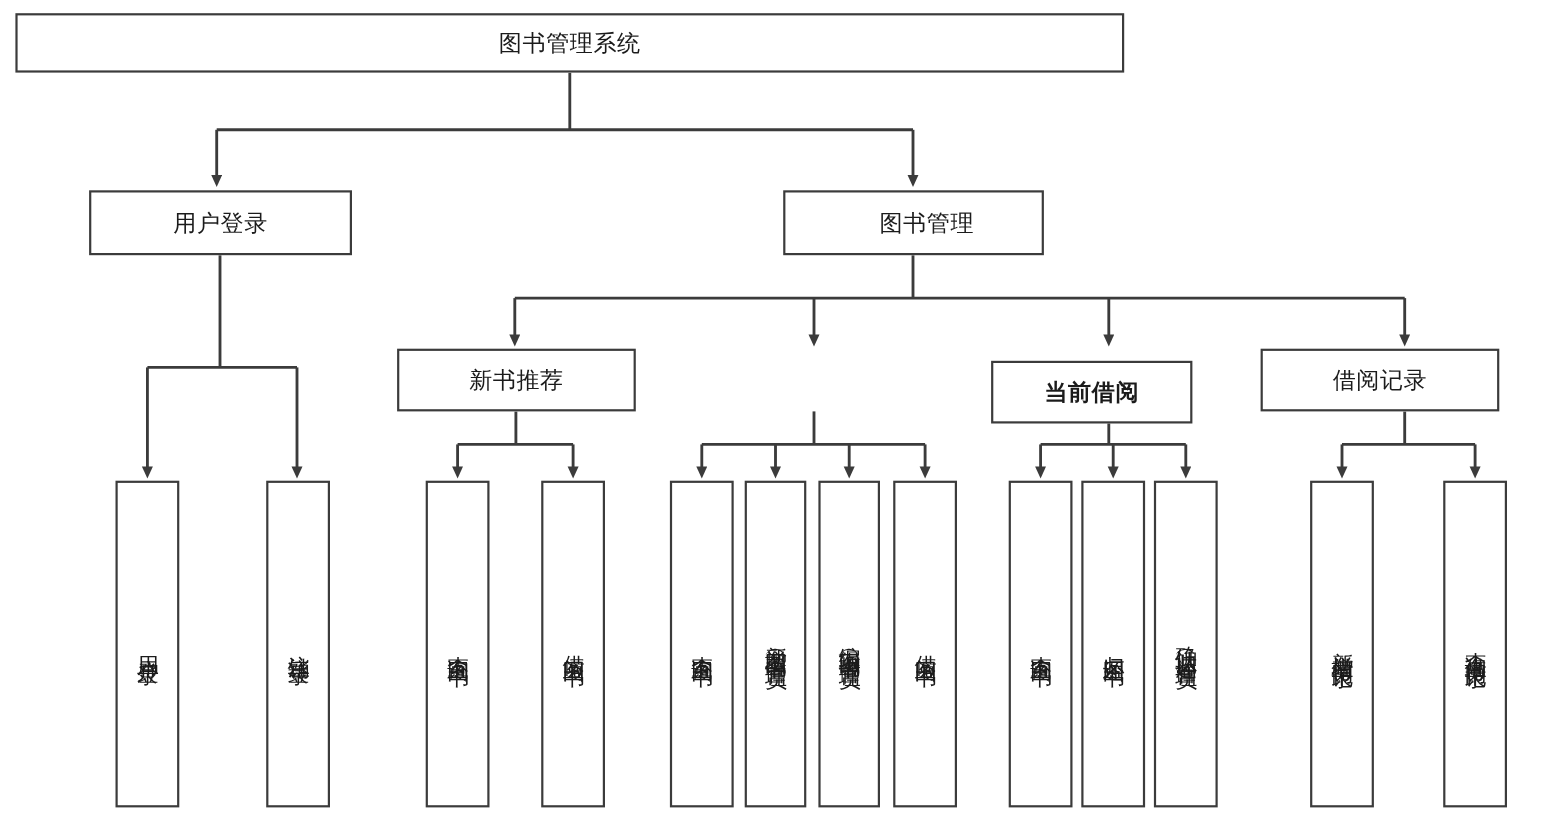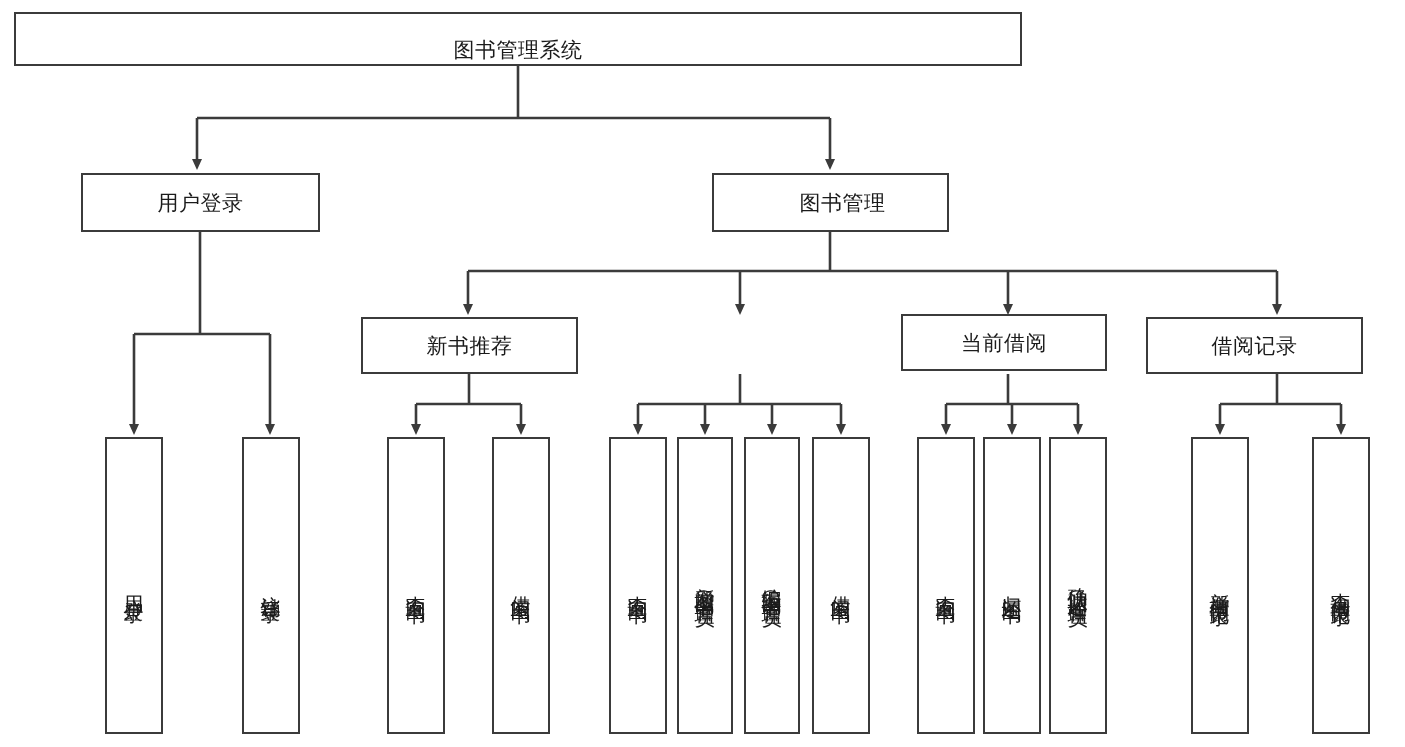--- a/index.html
+++ b/index.html
@@ -48,21 +48,20 @@
     line-height: 1;
   }
   .node.vert .vtext {
     writing-mode: vertical-rl;
     text-orientation: upright;
     display: block;
     white-space: nowrap;
   }
   .title-node {
     font-size: 23px;
-    align-items: flex-end;
   }
   .watermark {
     position: absolute;
     font-size: 17px;
     color: #b9b9b9;
     letter-spacing: 0.5px;
     white-space: nowrap;
     user-select: none;
   }
 </style>
@@ -128,21 +127,21 @@
   <div class="node horiz" style="left:81px; top:173px; width:239px; height:59px;">
     <span>用户登录</span>
   </div>
   <div class="node horiz" style="left:712px; top:173px; width:237px; height:59px;padding-left:24px;">
     <span>图书管理</span>
   </div>
 
   <div class="node horiz" style="left:361px; top:317px; width:217px; height:57px;font-family:Liberation Mono, monospace;">
     <span>新书推荐</span>
   </div>
-  <div class="node horiz" style="left:901px; top:314px; width:206px; height:57px;">
+  <div class="node horiz" style="left:901px; top:328px; width:183px; height:57px;font-weight:bold;">
     <span>当前借阅</span>
   </div>
   <div class="node horiz" style="left:1146px; top:317px; width:217px; height:57px;">
     <span>借阅记录</span>
   </div>
 
   <div class="node vert" style="left:105px; top:437px; width:58px; height:297px;">
     <span class="vtext">用户登录</span>
   </div>
   <div class="node vert" style="left:242px; top:437px; width:58px; height:297px;">

